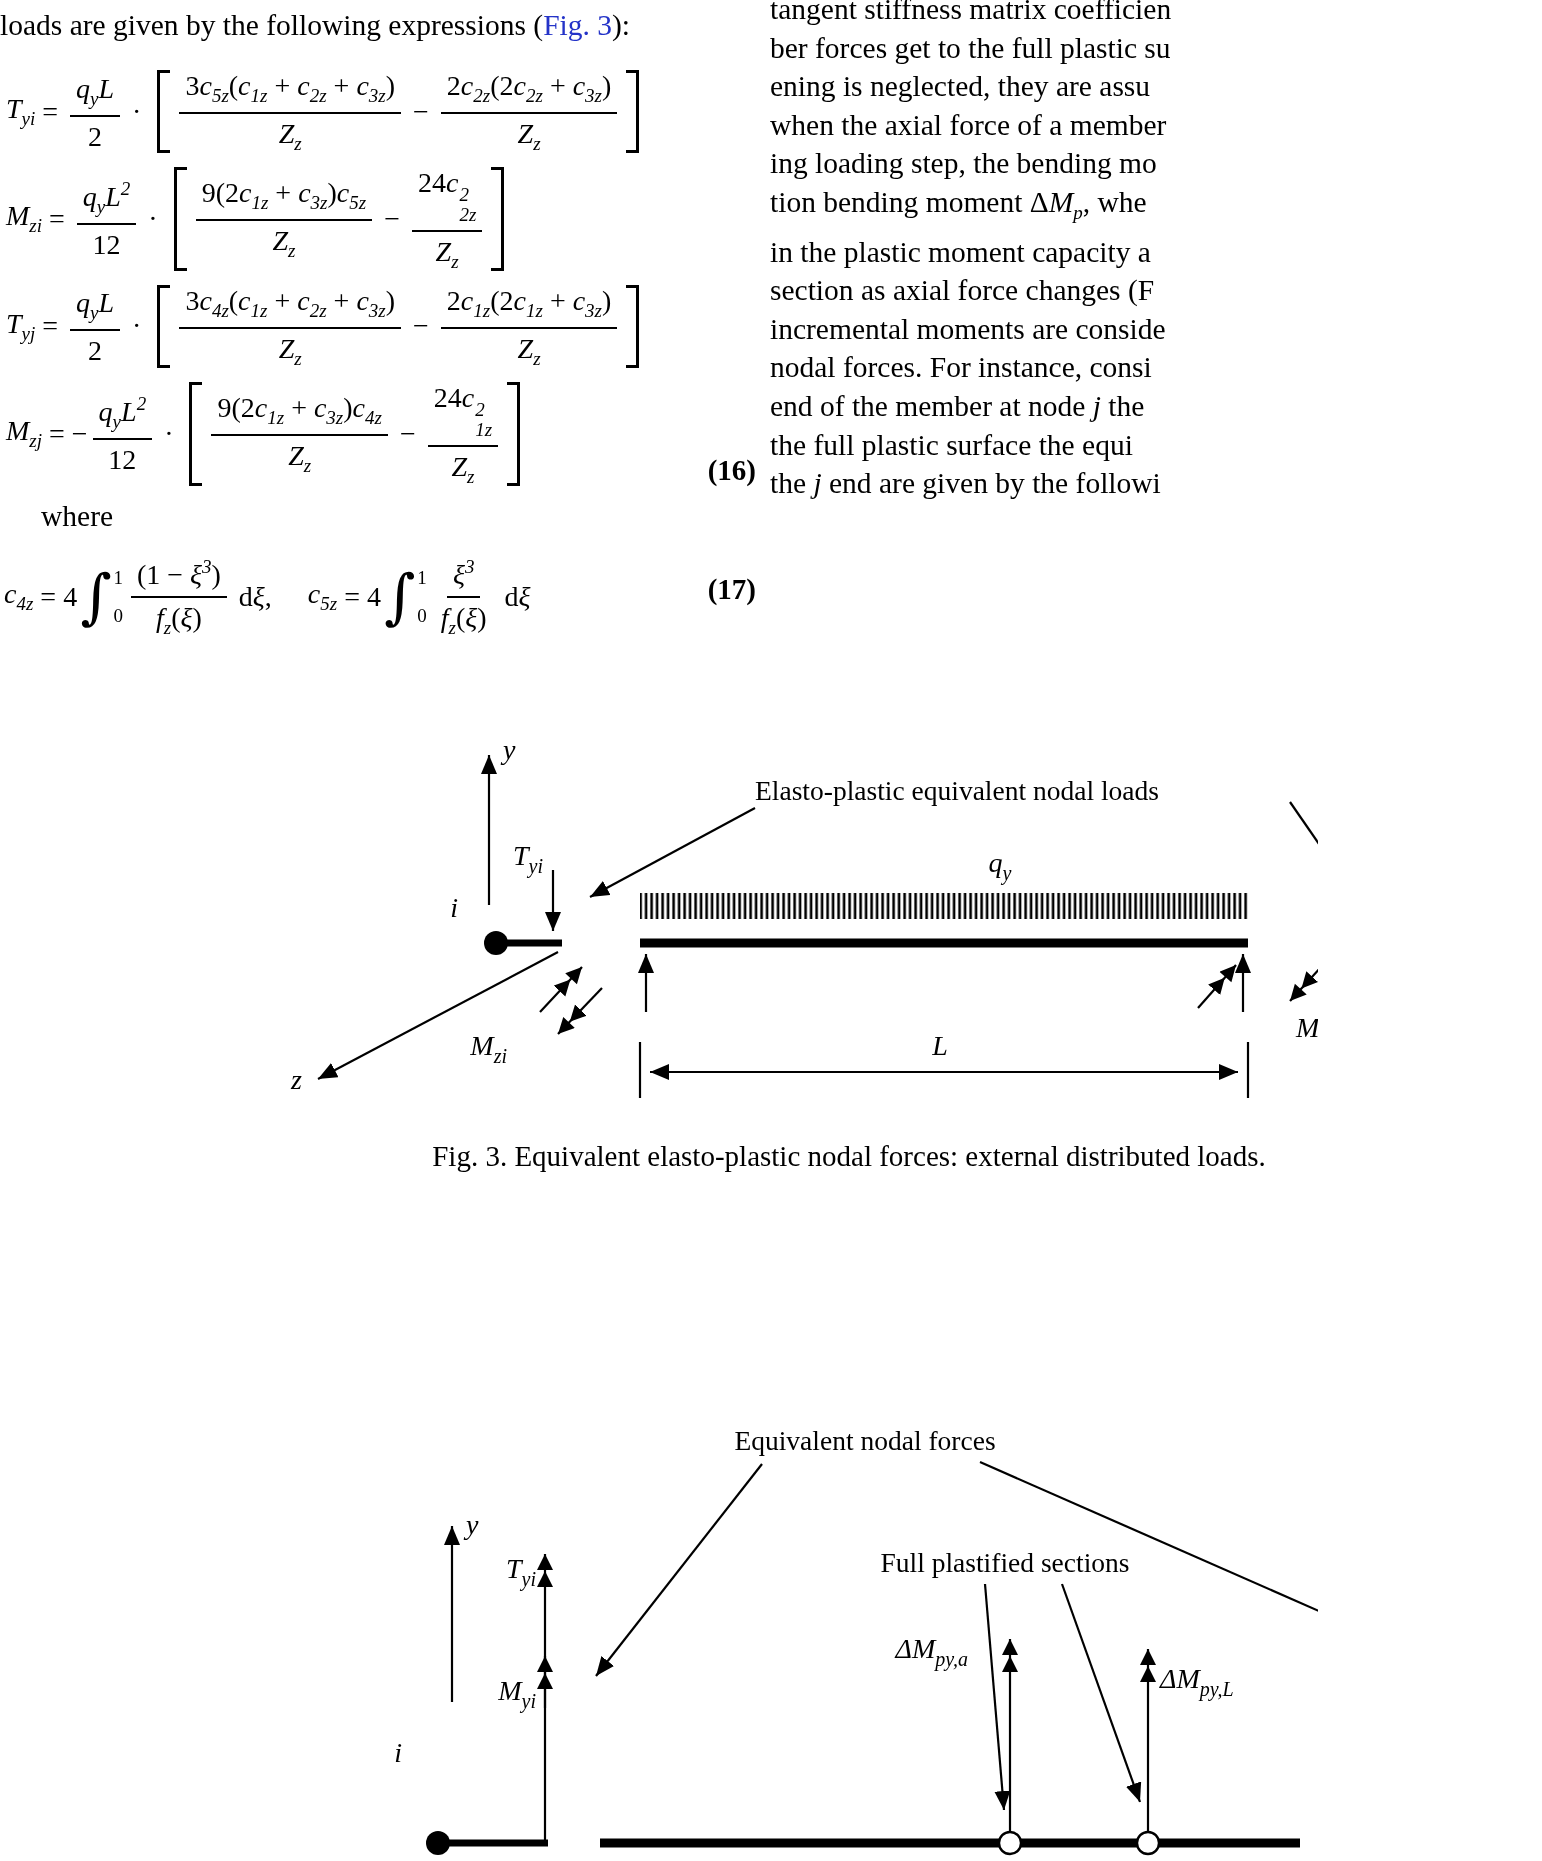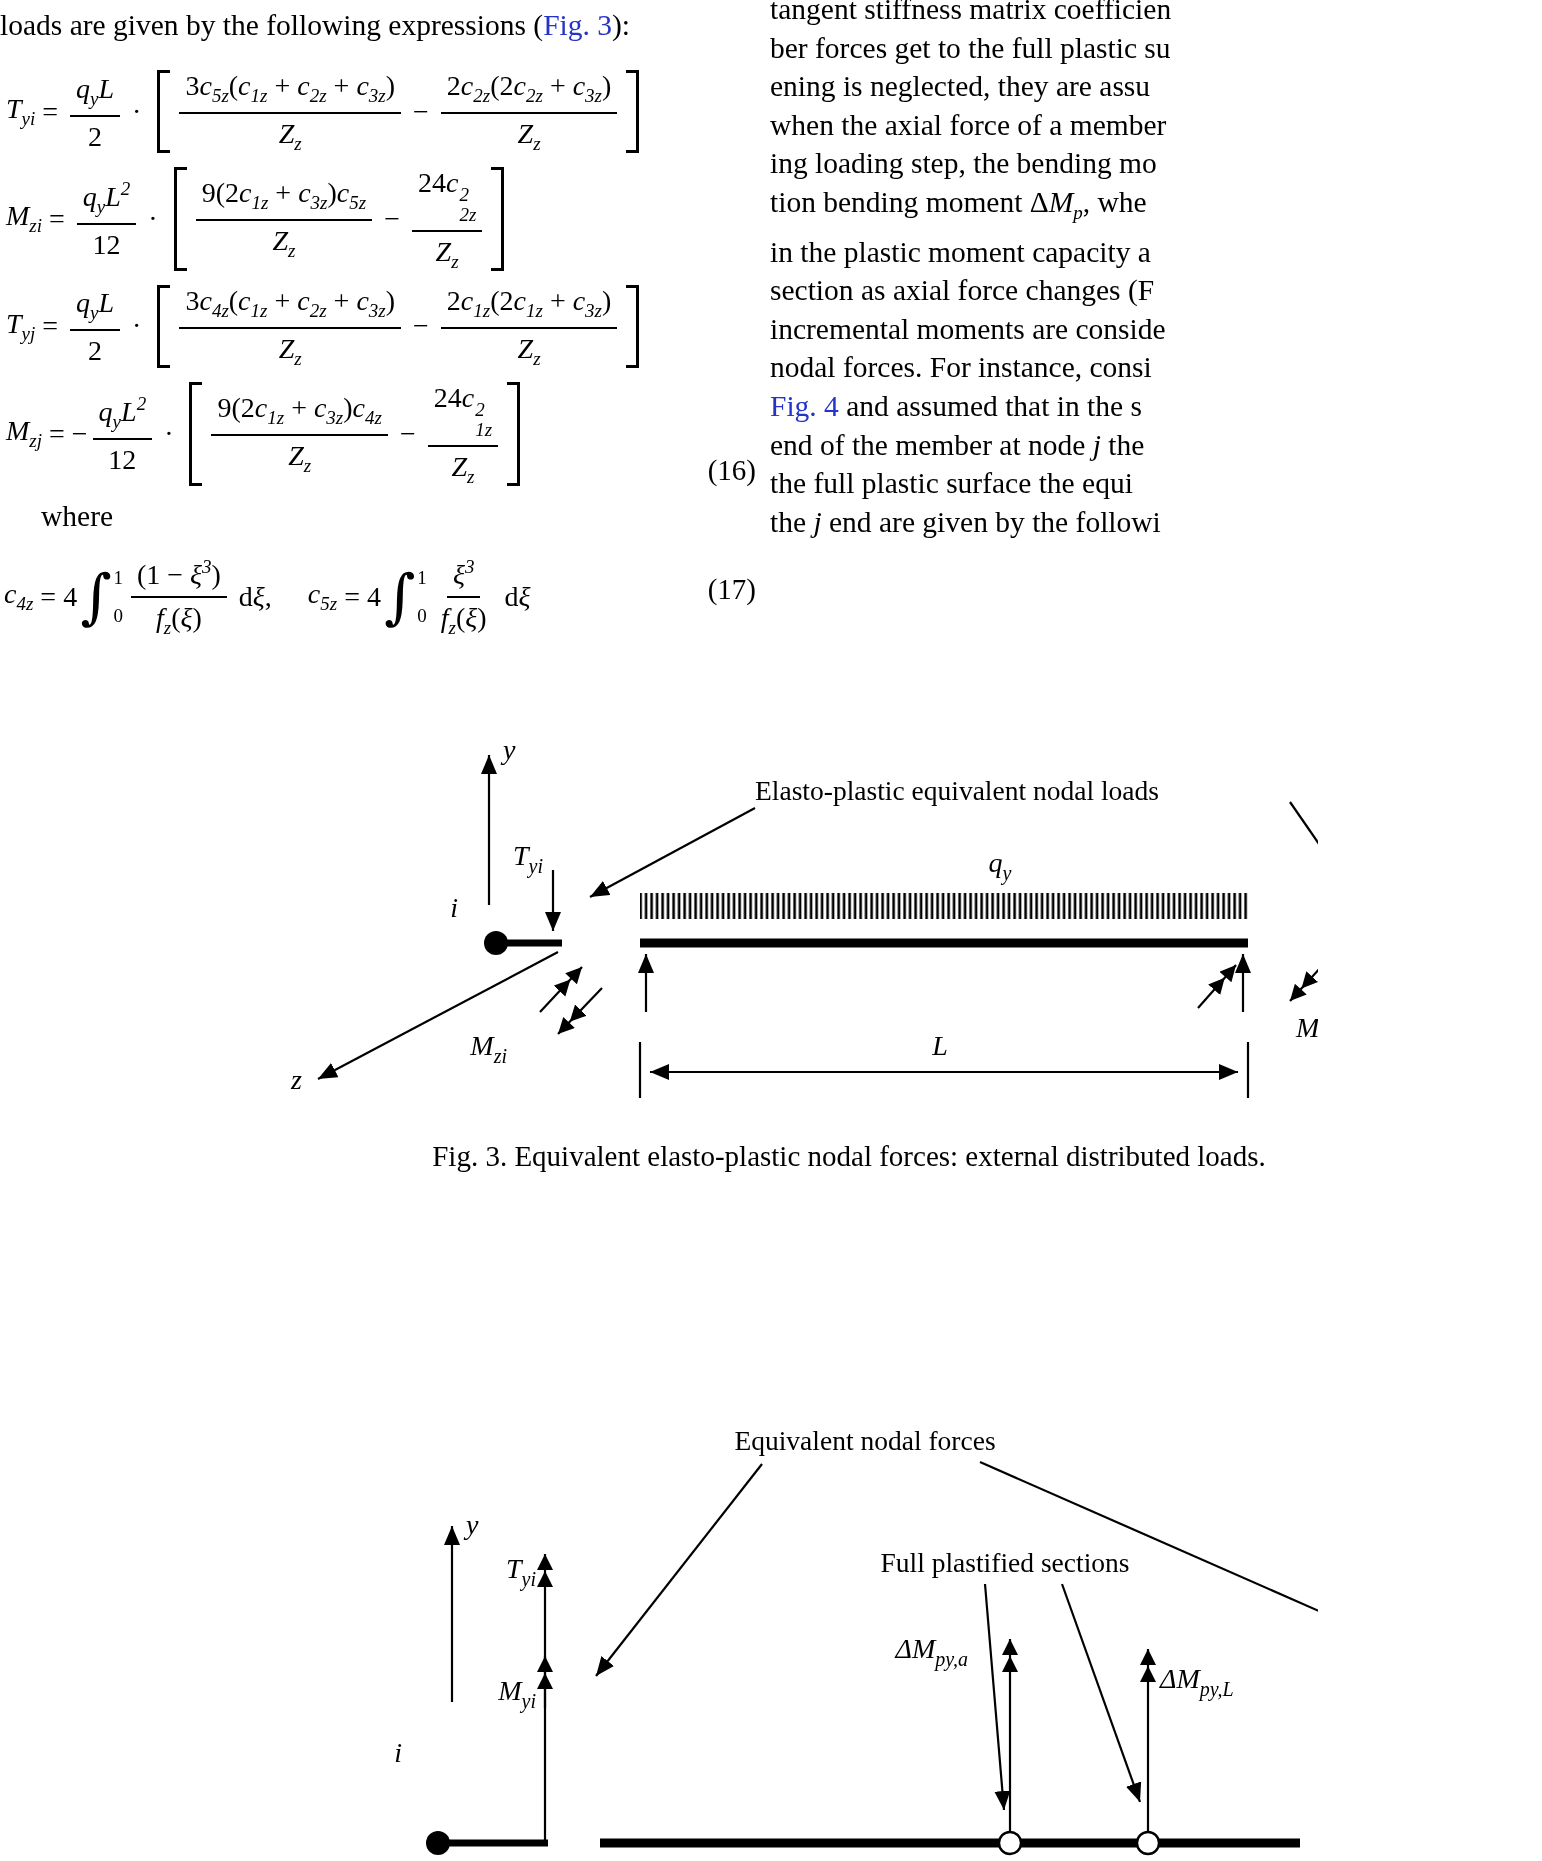--- a/index.html
+++ b/index.html
@@ -4,21 +4,21 @@
 <style>
   html,body { margin:0; padding:0; background:#fff; }
   .page { position:relative; width:1318px; height:1861px; background:#fff;
           font-family:"Liberation Serif", serif; color:#000; overflow:hidden; }
 
   
   .leftcol { position:absolute; left:0; top:6px; width:760px; height:710px; }
   .intro   { font-size:29.5px; line-height:38px; white-space:nowrap; }
   .eqblock { display:flex; flex-direction:column; gap:10px; margin-top:24px; padding-left:6px; }
   .eqline  { display:flex; align-items:center; font-size:28px; min-height:84px; }
-  .eqnum   { position:absolute; right:4px; font-size:29px; }
+  .eqnum   { position:absolute; right:4px; font-size:29px;font-weight:bold; }
   .eqnum16 { top:448px; }
   .eqnum17 { top:567px; }
   .where   { position:absolute; top:494px; left:0; font-size:29.5px;padding-left:41px; }
   .eq17row { position:absolute; top:548px; left:4px; display:flex; align-items:center; font-size:28px; }
 
   
   .mtxt, .mi { white-space:pre; }
   .mi   { font-style:italic; }
   .link { color:var(--link,#2433C8); }
   .msub { font-size:19px; vertical-align:-7px; font-style:italic; }
@@ -293,21 +293,20 @@
       <div class="rline"><span class="mtxt">tangent stiffness matrix coefficien</span></div>
       <div class="rline"><span class="mtxt">ber forces get to the full plastic su</span></div>
       <div class="rline"><span class="mtxt">ening is neglected, they are assu</span></div>
       <div class="rline"><span class="mtxt">when the axial force of a member</span></div>
       <div class="rline"><span class="mtxt">ing loading step, the bending mo</span></div>
       <div class="rline"><span class="mtxt">tion bending moment Δ</span><span class="mi">M<span class="msub">p</span></span><span class="mtxt">, whe</span></div>
       <div class="rline"><span class="mtxt">in the plastic moment capacity a</span></div>
       <div class="rline"><span class="mtxt">section as axial force changes (F</span></div>
       <div class="rline"><span class="mtxt">incremental moments are conside</span></div>
       <div class="rline"><span class="mtxt">nodal forces. For instance, consi</span></div>
-      <div class="rline"><span class="mtxt link">Fig. 4</span><span class="mtxt"> and assumed that in the s</span></div>
       <div class="rline"><span class="mtxt">end of the member at node </span><span class="mi">j</span><span class="mtxt"> the</span></div>
       <div class="rline"><span class="mtxt">the full plastic surface the equi</span></div>
       <div class="rline"><span class="mtxt">the </span><span class="mi">j</span><span class="mtxt"> end are given by the followi</span></div>
     </div>
 
   <svg class="fig3svg" width="1542" height="400" viewBox="0 0 1542 400">
     <defs>
       <marker id="arr" orient="auto-start-reverse" markerUnits="userSpaceOnUse" markerWidth="22" markerHeight="18" refX="19" refY="8">
         <path d="M0,0 L19,8 L0,16 Z" fill="#000"></path>
       </marker>

